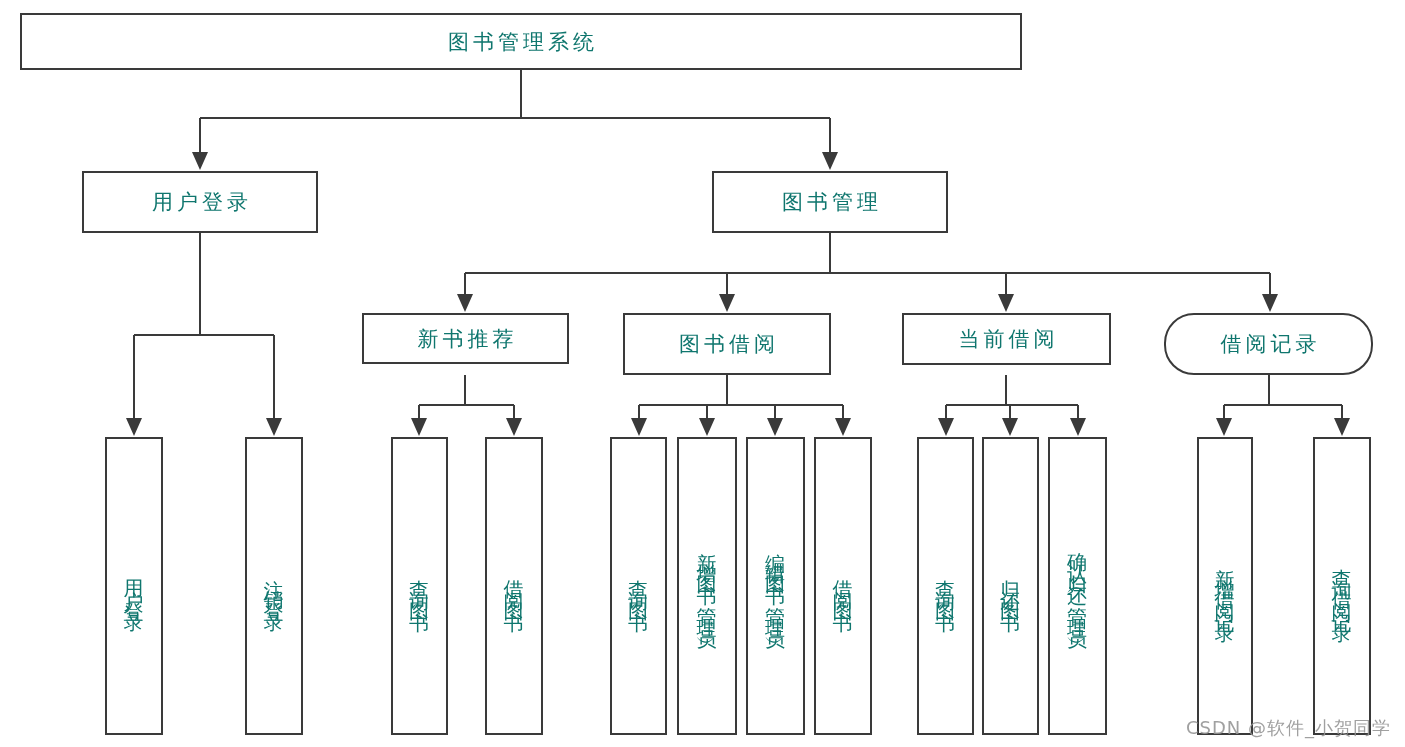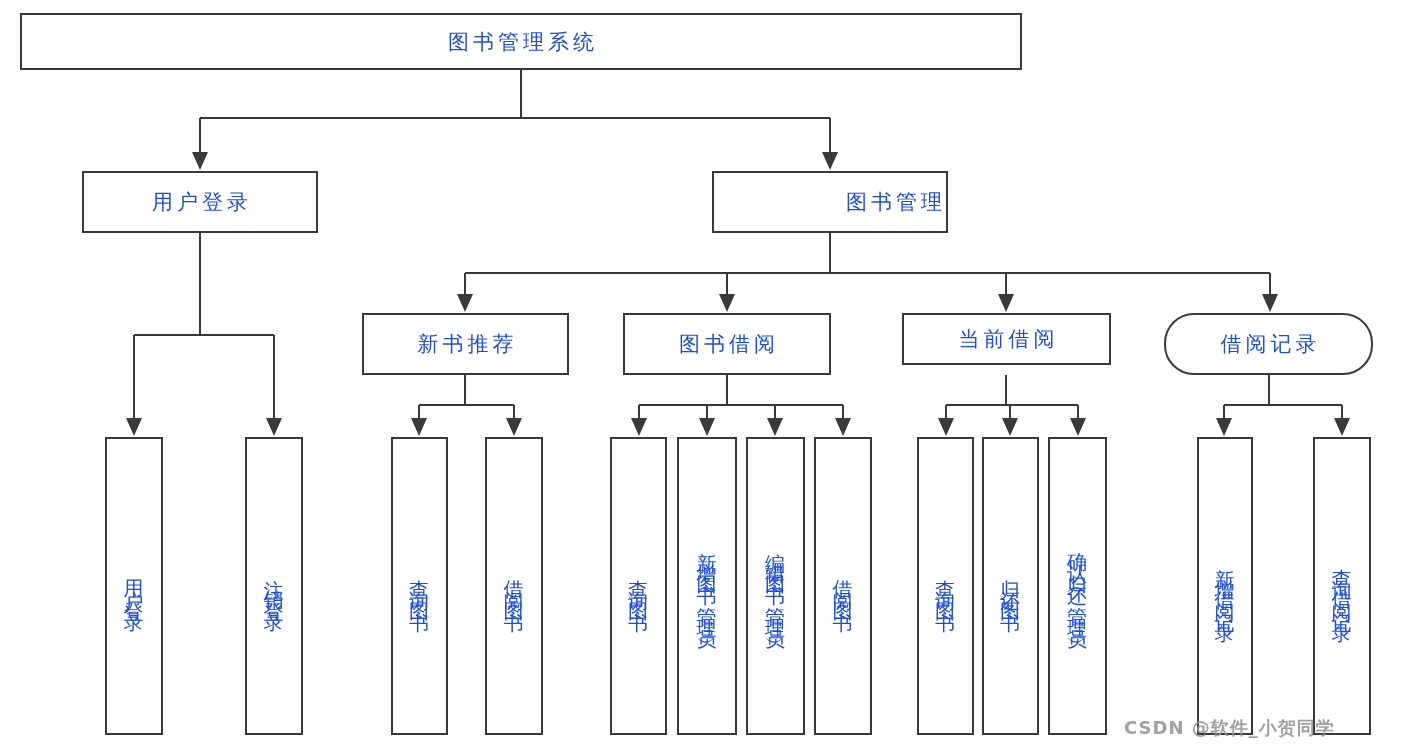--- a/index.html
+++ b/index.html
@@ -18,69 +18,68 @@
     z-index: 1;
   }
   .node {
     position: absolute;
     box-sizing: border-box;
     border: 2px solid #3a3a3a;
     background: #ffffff;
     display: flex;
     align-items: center;
     justify-content: center;
-    color: #1d4ed8;
+    color: #0f766e;
     z-index: 2;
   }
   .htext {
     font-size: 21px;
     letter-spacing: 4px;
     text-indent: 4px;
     white-space: nowrap;
   }
   .vtext {
     writing-mode: vertical-rl;
     text-orientation: mixed;
     font-size: 20px;
     line-height: 1;
     letter-spacing: 11px;
     white-space: nowrap;
   }
   
   #root      { left: 20px;   top: 13px;  width: 1002px; height: 57px; }
   #login     { left: 82px;   top: 171px; width: 236px;  height: 62px; }
-  #mgmt      { left: 712px;  top: 171px; width: 236px;  height: 62px; justify-content: flex-end; }
-  #rec       { left: 362px;  top: 313px; width: 207px;  height: 62px; }
+  #mgmt      { left: 712px;  top: 171px; width: 236px;  height: 62px; }
+  #rec       { left: 362px;  top: 313px; width: 207px;  height: 51px; }
   #borrow    { left: 623px;  top: 313px; width: 208px;  height: 62px; text-align: right; }
   #current   { left: 902px;  top: 313px; width: 209px;  height: 52px; }
   #records   { left: 1164px; top: 313px; width: 209px;  height: 62px; border-radius: 30px; }
   .leaf      { top: 437px; height: 298px; }
   #user_login{ left: 105px;  width: 58px; }
   #logout    { left: 245px;  width: 58px; }
   #rec_query { left: 391px;  width: 57px; }
   #rec_borrow{ left: 485px;  width: 58px; }
   #b_query   { left: 610px;  width: 57px; }
   #b_add     { left: 677px;  width: 60px; }
   #b_edit    { left: 746px;  width: 59px; }
   #b_borrow  { left: 814px;  width: 58px; }
   #c_query   { left: 917px;  width: 57px; }
   #c_return  { left: 982px;  width: 57px; }
   #c_confirm { left: 1048px; width: 59px; }
   #r_add     { left: 1197px; width: 56px; }
   #r_query   { left: 1313px; width: 58px; }
   #watermark {
     position: absolute;
-    left: 1124px;
+    left: 1186px;
     top: 716px;
     font-size: 18px;
     letter-spacing: 1px;
     color: rgba(150, 150, 150, 0.9);
     white-space: nowrap;
     z-index: 5;
-    font-weight: bold;
   }
 </style>
 </head>
 <body>
 
 <div id="canvas">
 
   <svg id="connectors" viewBox="0 0 1405 747" xmlns="http://www.w3.org/2000/svg">
 
     <path fill="none" stroke="#3a3a3a" stroke-width="2" d="M521 70 V118 M200 118 H830 M200 118 V156 M830 118 V156

